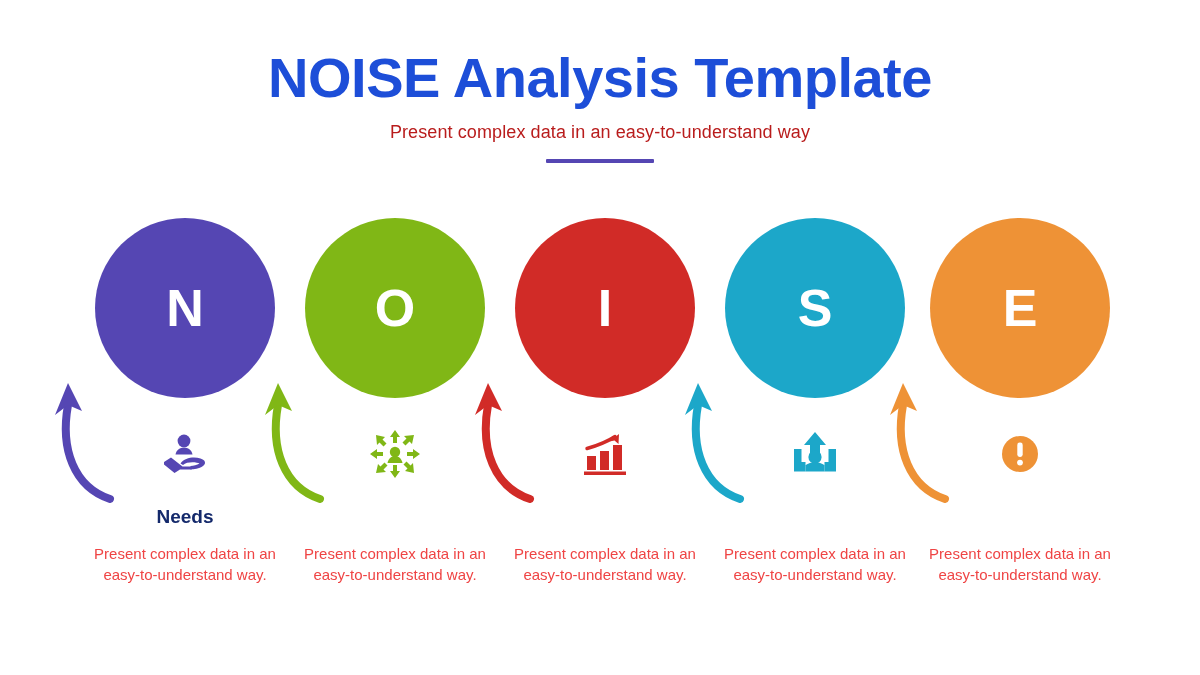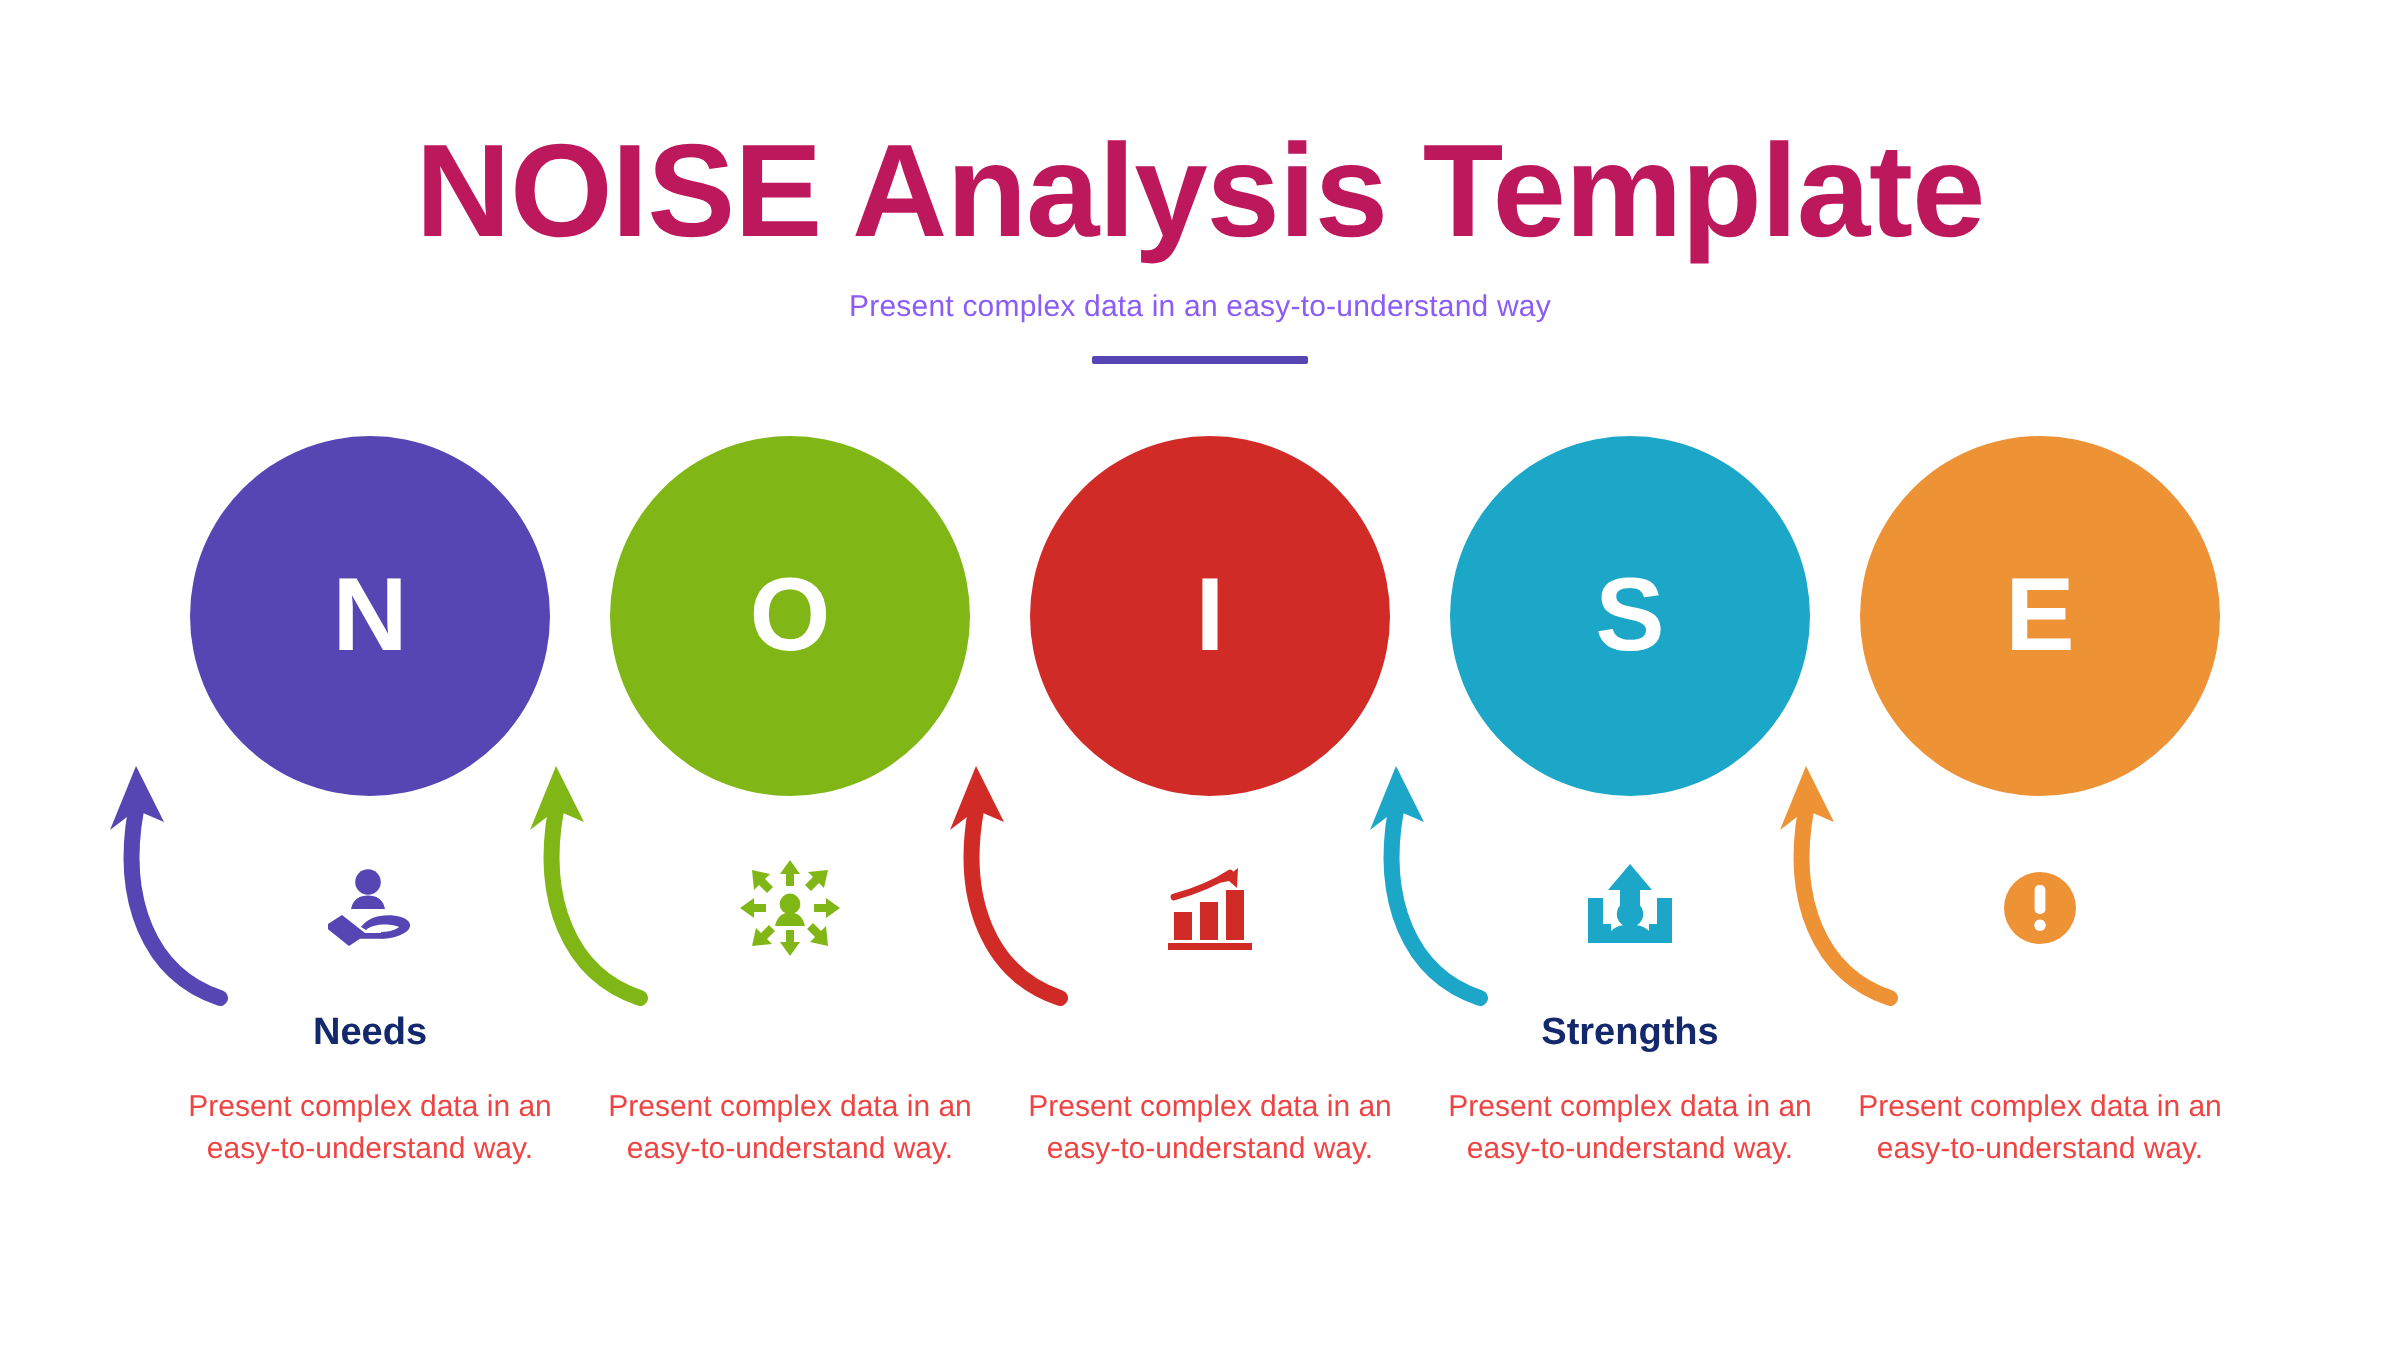--- a/index.html
+++ b/index.html
@@ -23,30 +23,30 @@
 
   
   .header {
     position: absolute;
     top: 48px;
     left: 0;
     width: 1200px;
     text-align: center;
   }
   .title {
-    font-size: 66px;
+    font-size: 56px;
     font-weight: bold;
-    color: #be185d;
+    color: #1d4ed8;
     letter-spacing: -0.5px;
     line-height: 1.08;
-    margin: 12px;
+    margin: 0;
   }
   .subtitle {
-    font-size: 15px;
-    color: #8b5cf6;
+    font-size: 18px;
+    color: #b91c1c;
     margin-top: 14px;
     letter-spacing: 0.1px;
   }
   .title-rule {
     width: 108px;
     height: 4px;
     background: #5546b3;
     margin: 16px auto 0 auto;
     border-radius: 1px;
   }
@@ -220,21 +220,20 @@
       </div>
       <div class="icon">
         <svg width="46" height="44" viewBox="0 0 46 44">
           <path d="M23 0 L 34 13 L 28 13 L 28 24 L 18 24 L 18 13 L 12 13 Z" fill="#1ca7c9"></path>
           <circle cx="23" cy="25" r="6.6" fill="#1ca7c9"></circle>
           <path d="M2 17 L 9.5 17 L 9.5 30 L 13.5 30 L 13.5 39.5 L 2 39.5 Z" fill="#1ca7c9"></path>
           <path d="M44 17 L 36.5 17 L 36.5 30 L 32.5 30 L 32.5 39.5 L 44 39.5 Z" fill="#1ca7c9"></path>
           <path d="M13.5 33.5 C 15 31.5, 19 30.2, 23 30.2 C 27 30.2, 31 31.5, 32.5 33.5 L 32.5 39.5 L 13.5 39.5 Z" fill="#1ca7c9"></path>
         </svg>
       </div>
-      <div class="label">Strengths</div>
       <div class="desc">Present complex data in an easy-to-understand way.</div>
     </div>
 
     <div class="col col-4">
       <svg class="arc" viewBox="0 0 90 140">
         <path d="M58 134 C 22 122, 8 84, 16 40" fill="none" stroke="#ee9236" stroke-width="8" stroke-linecap="round"></path>
         <path d="M16 18 L 30 46 L 16 40 L 3 50 Z" fill="#ee9236"></path>
       </svg>
       <div class="bubble" style="background-color: rgb(238, 146, 54);">
         <span class="bubble-letter">E</span>

